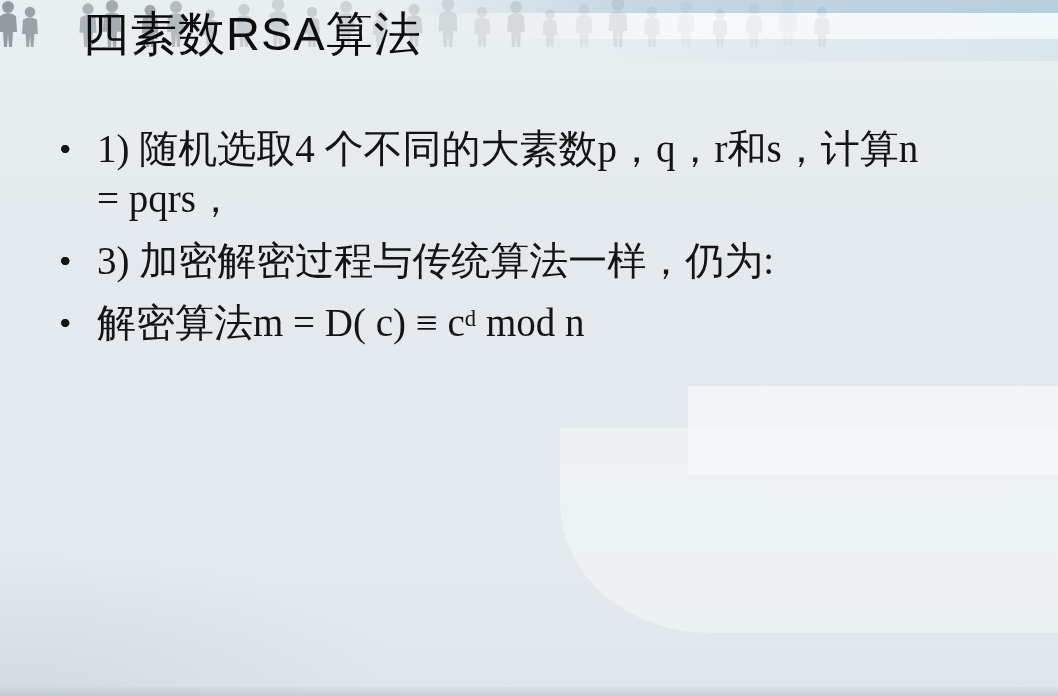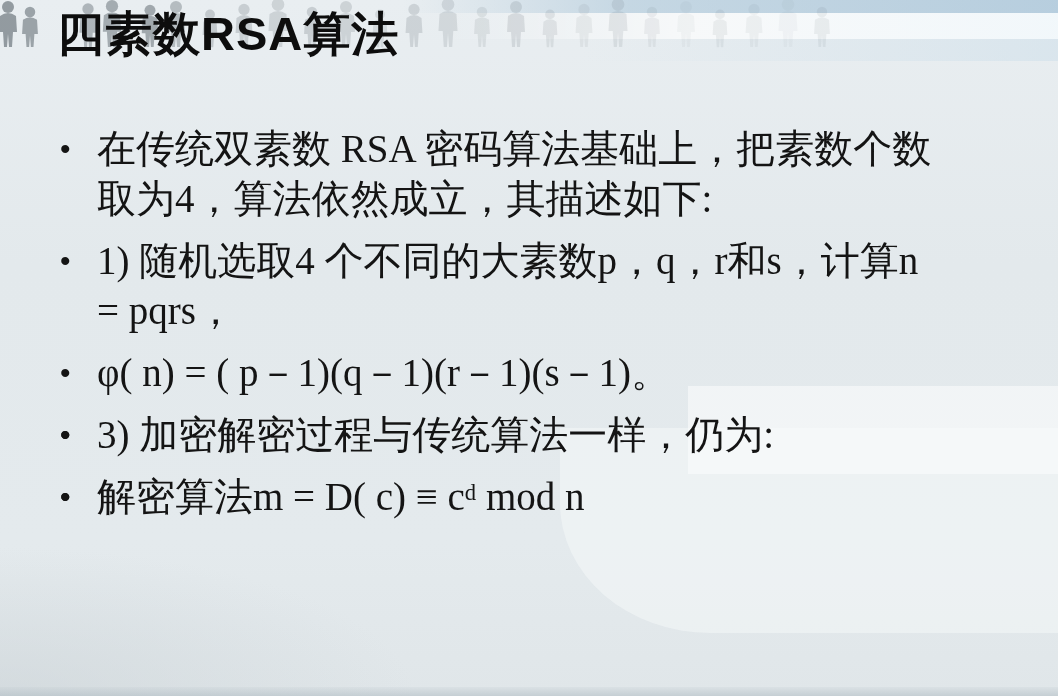--- a/index.html
+++ b/index.html
@@ -44,22 +44,22 @@
     position:absolute;left:0;bottom:0;width:420px;height:150px;
     background:radial-gradient(ellipse at 0% 100%,rgba(201,209,213,.55) 0%,rgba(201,209,213,0) 70%);
   }
   .strip-bottom{
     position:absolute;left:0;bottom:0;width:100%;height:9px;
     background:linear-gradient(180deg,rgba(186,197,203,.15),rgba(176,188,195,.55));
   }
   
   .title{
     position:relative;z-index:3;
-    margin:0;padding:9px 0 0 57px;
-    font-size:47px;line-height:1.05;font-weight:700;
+    margin:0;padding:9px 0 0 82px;
+    font-size:47px;line-height:1.05;font-weight:400;
     letter-spacing:1px;color:#0d0d0d;
   }
   .bullets{
     position:relative;z-index:3;
     list-style:none;
     margin:66px 0 0 0;padding:0 0 0 60px;
   }
   .bullets li{
     position:relative;
     margin:0 0 12px 0;padding:0 0 0 37px;
@@ -123,22 +123,22 @@
   </svg>
 
   <div class="swoosh-band"></div>
   <div class="swoosh-big"></div>
   <div class="shade-bottom-left"></div>
   <div class="strip-bottom"></div>
 
   <h1 class="title">四素数RSA算法</h1>
 
   <ul class="bullets" id="bullet-list">
-      <li><span class="marker">•</span><span>在传统双素数 RSA 密码算法基础上，把素数个数<br>取为4，算法依然成立，其描述如下:</span></li>
+      <li><span class="marker">•</span></li>
       <li><span class="marker">•</span><span>1) 随机选取4 个不同的大素数p，q，r和s，计算n<br>= pqrs，</span></li>
-      <li><span class="marker">•</span><span>φ( n) = ( p－1)(q－1)(r－1)(s－1)。</span></li>
+      <li><span class="marker">•</span></li>
       <li><span class="marker">•</span></li>
       <li><span class="marker">•</span><span>3) 加密解密过程与传统算法一样，仍为:</span></li>
       <li><span class="marker">•</span></li>
       <li><span class="marker">•</span><span>解密算法m = D( c) ≡ c<sup>d</sup> mod n</span></li>
     </ul>
 
 </div>
 
 </body></html>

